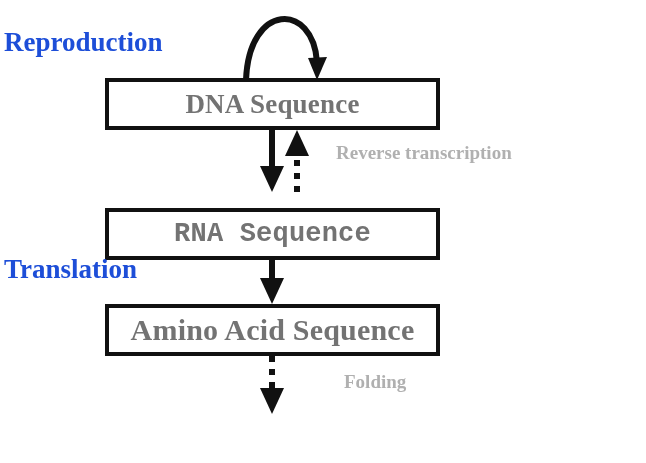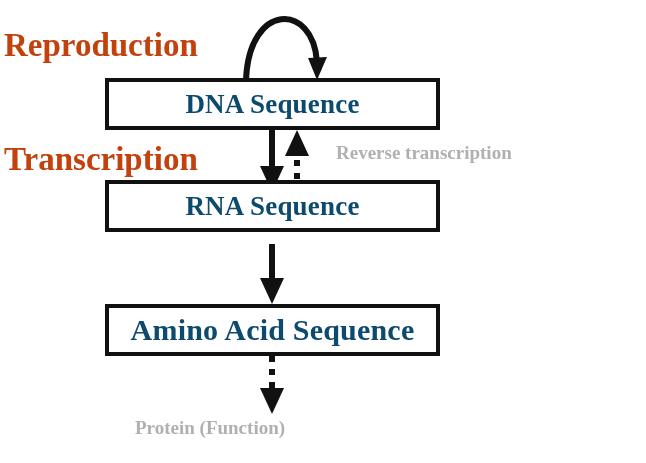--- a/index.html
+++ b/index.html
@@ -25,36 +25,36 @@
     box-sizing: border-box;
     border: 4px solid #111111;
     background: #ffffff;
     display: flex;
     align-items: center;
     justify-content: center;
   }
   .node-box .node-label {
     font-size: 27px;
     font-weight: bold;
-    color: #0c4a6e;
+    color: #737373;
     letter-spacing: 0.2px;
     line-height: 1;
     white-space: nowrap;
   }
   #box-dna   { top: 78px; }
-  #box-rna   { top: 180px; }
+  #box-rna   { top: 208px; font-family: Liberation Mono, monospace; }
   #box-amino { top: 304px; }
   #box-amino .node-label { font-size: 30px; }
 
   
   .side-label {
     position: absolute;
-    font-size: 33px;
+    font-size: 27px;
     font-weight: bold;
-    color: #c2410c;
+    color: #1d4ed8;
     white-space: nowrap;
     line-height: 1;
   }
   #label-reproduction { left: 4px;  top: 29px; }
   #label-transcription{ left: 4px;  top: 143px; }
   #label-translation  { left: 4px;  top: 256px; }
 
   
   .gray-label {
     position: absolute;
@@ -118,21 +118,21 @@
   <div class="node-box" id="box-rna">
     <span class="node-label">RNA Sequence</span>
   </div>
 
   <div class="node-box" id="box-amino">
     <span class="node-label">Amino Acid Sequence</span>
   </div>
 
   <div class="side-label" id="label-reproduction">Reproduction</div>
 
-  <div class="side-label" id="label-transcription">Transcription</div>
 
+  <div class="side-label" id="label-translation">Translation</div>
 
   <div class="gray-label" id="label-reverse-transcription">Reverse transcription</div>
 
+  <div class="gray-label" id="label-folding">Folding</div>
 
-  <div class="gray-label" id="label-protein-function">Protein (Function)</div>
 
 </div>
 
 </body></html>

